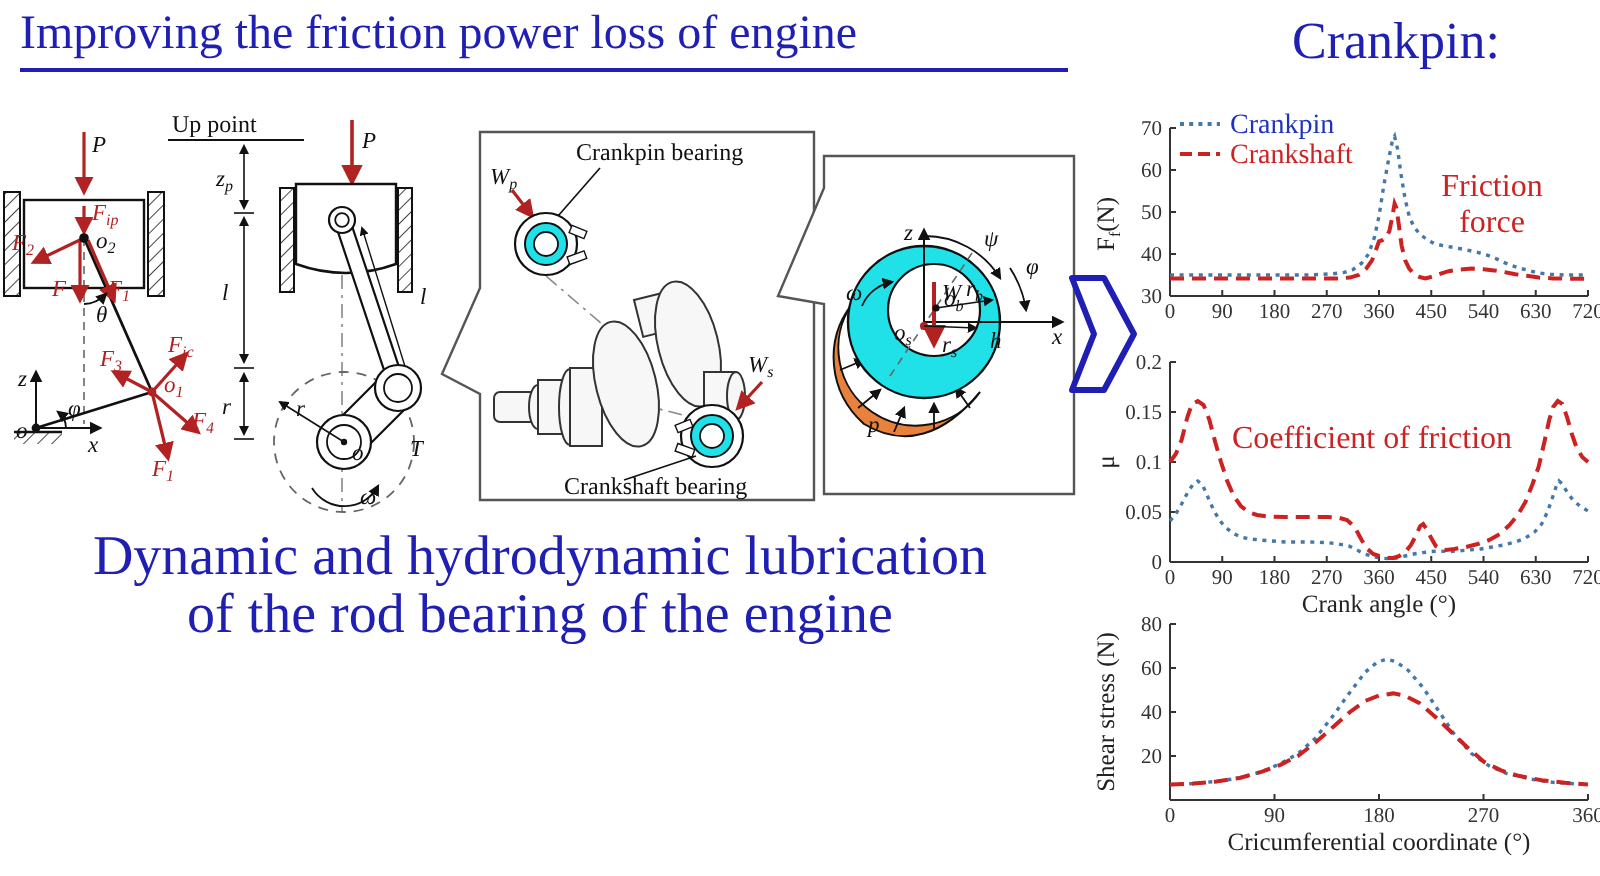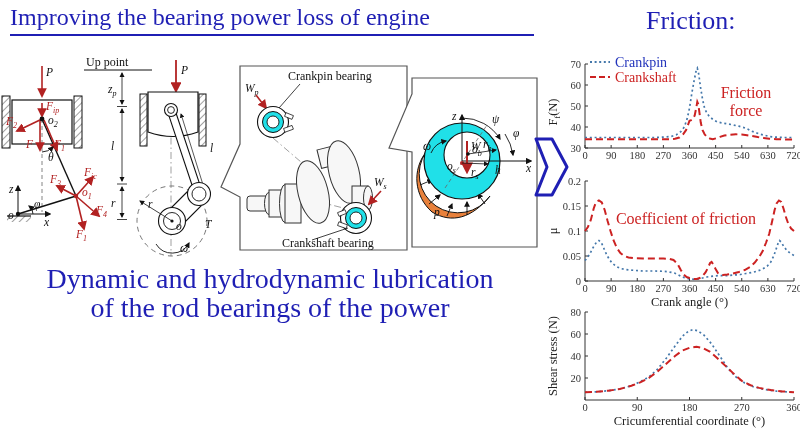--- a/index.html
+++ b/index.html
@@ -24,22 +24,22 @@
   .leg{font-size:14px;}
   .ann{font-size:16px;fill:#cc2222;}
   .alab{font-size:12.5px;fill:#222;}
   .ax{stroke:#333;stroke-width:1;}
 </style>
 </head>
 <body>
 
 <div id="stage">
 
-  <div class="title">Improving the bearing power loss of engine</div>
-  <div class="results">Friction:</div>
+  <div class="title">Improving the friction power loss of engine</div>
+  <div class="results">Crankpin:</div>
 
   <svg id="diag" width="575" height="330" viewBox="0 0 575 330">
     <defs>
       <pattern id="h1" patternUnits="userSpaceOnUse" width="5" height="5" patternTransform="rotate(45)">
         <rect width="5" height="5" fill="#fff"></rect>
           <line x1="0" y1="0" x2="0" y2="5" stroke="#444" stroke-width="1"></line>
       </pattern>
       <marker id="arB" viewBox="0 0 10 10" refX="8" refY="5" markerWidth="6.5" markerHeight="6.5" orient="auto-start-reverse">
         <path d="M0,0 L10,5 L0,10 z" fill="#111"></path>
       </marker>
@@ -316,16 +316,16 @@
       <line x1="37" y1="14" x2="40" y2="14" class="ax"></line>
       <text x="33" y="17.5" class="tick" text-anchor="end">80</text>
       <polyline points="37.0,94.3 48.6,93.8 60.2,92.7 71.8,91.0 83.4,87.7 92.2,83.8 100.9,78.9 109.6,71.2 118.3,60.2 127.0,48.1 134.5,38.2 140.3,33.3 145.0,31.6 149.6,32.7 156.0,37.1 163.6,45.9 171.7,58.0 179.8,70.1 187.9,78.9 196.7,85.0 205.4,88.8 217.0,91.5 228.6,93.2 246.0,94.3" fill="none" stroke="#4477aa" stroke-width="1.7" stroke-dasharray="2 2.8"></polyline>
       <polyline points="37.0,94.3 48.6,93.8 60.2,92.7 71.8,91.0 83.4,87.7 92.2,84.4 100.9,80.0 109.6,73.4 118.3,65.7 127.0,58.0 134.5,52.5 141.5,49.8 148.5,48.7 154.3,49.8 161.8,53.6 169.4,60.2 177.5,67.9 185.6,75.6 193.8,82.8 202.5,87.2 211.2,89.9 222.8,92.1 234.4,93.4 246.0,94.3" fill="none" stroke="#cc2222" stroke-width="2" stroke-dasharray="7 4"></polyline>
       <text x="141.5" y="127" class="alab" text-anchor="middle">Cricumferential coordinate (°)</text>
       <text transform="translate(9,58) rotate(-90)" class="alab" text-anchor="middle"><tspan>Shear stress (N)</tspan></text>
     </svg>
 
   <div class="caption">
     <div>Dynamic and hydrodynamic lubrication</div>
-    <div>of the rod bearings of the power</div>
+    <div>of the rod bearing of the engine</div>
   </div>
 
 </div>
 
 </body></html>

